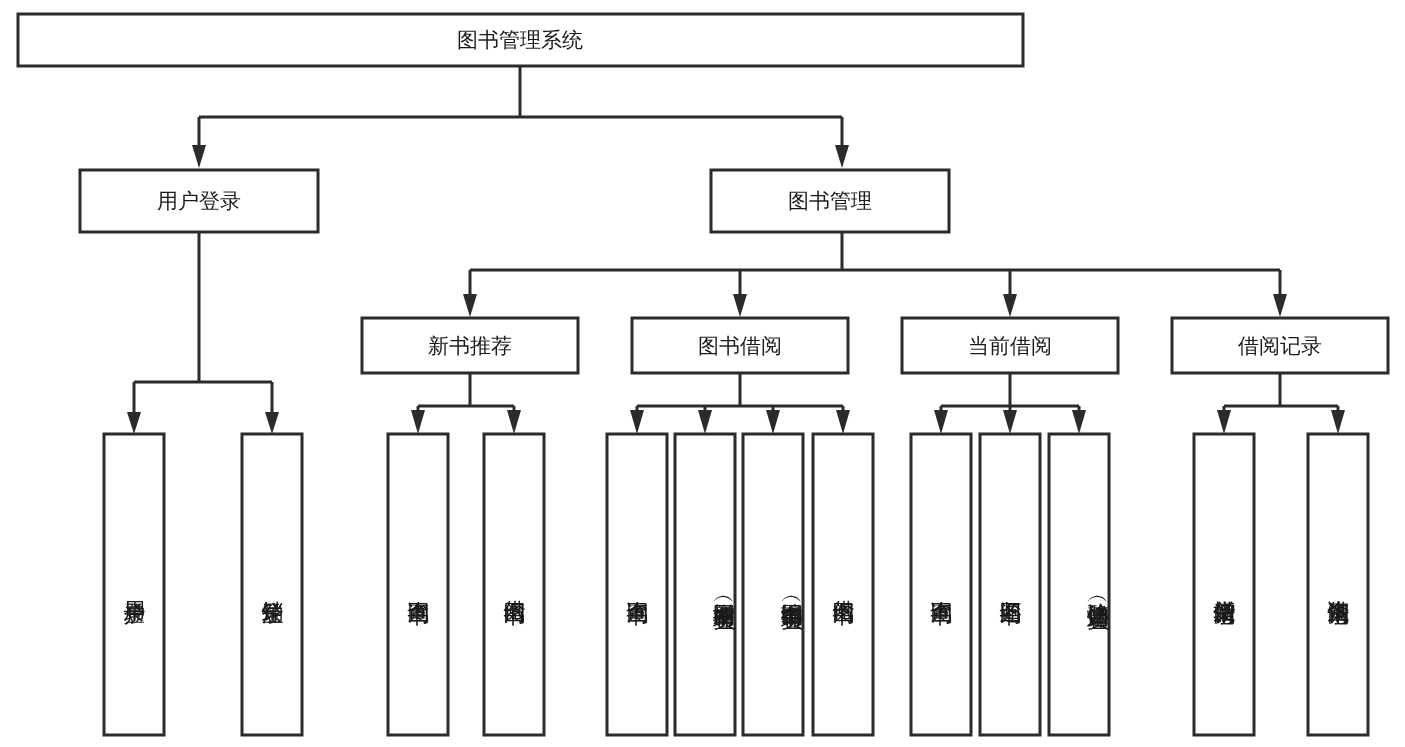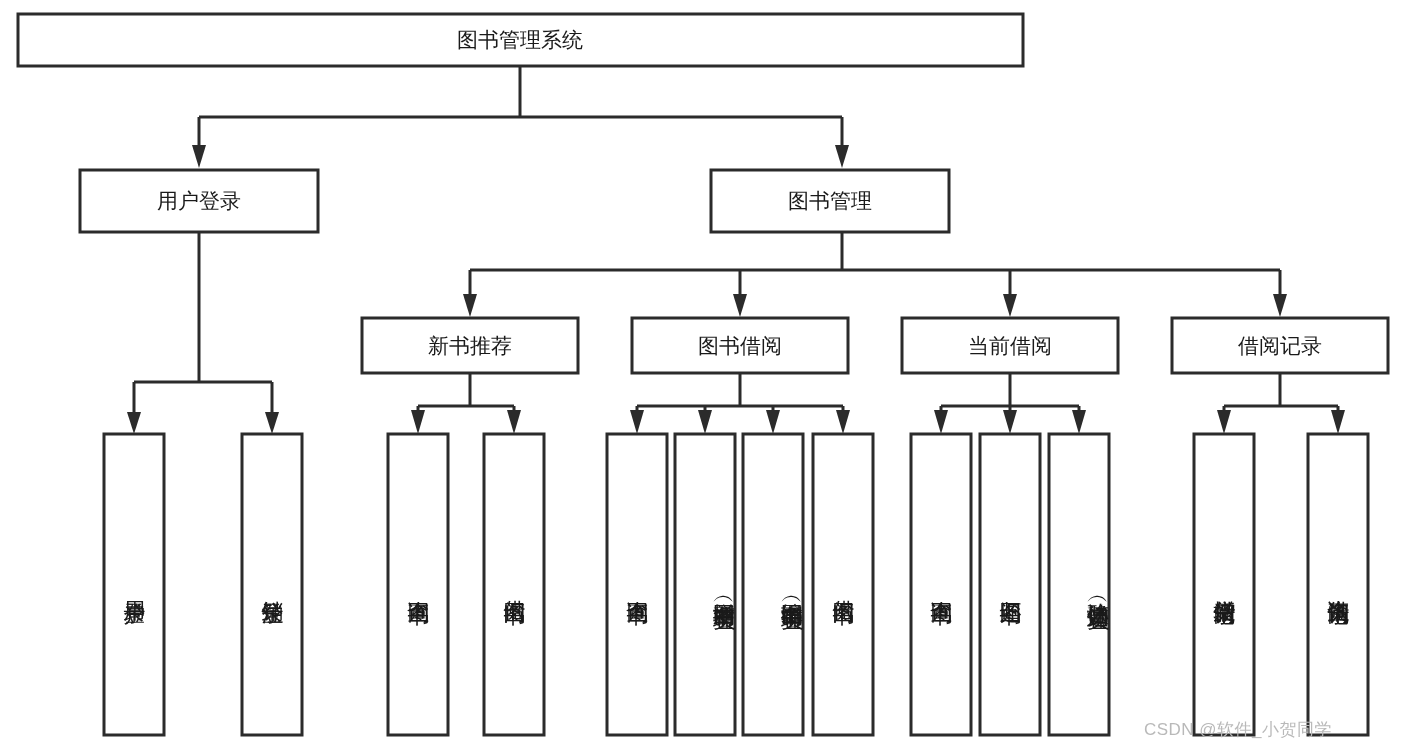--- a/index.html
+++ b/index.html
@@ -223,14 +223,13 @@
   <div class="node-label-v" style="left:743px; top:444px; width:60px; height:291px;">编辑图书（管理员）</div>
   <div class="node-label-v centered" style="left:813px; top:434px; width:60px; height:301px;">借阅图书</div>
 
   <div class="node-label-v centered" style="left:911px; top:434px; width:60px; height:301px;">查询图书</div>
   <div class="node-label-v centered" style="left:980px; top:434px; width:60px; height:301px;">归还图书</div>
   <div class="node-label-v" style="left:1049px; top:444px; width:60px; height:291px;">确认归还（管理员）</div>
 
   <div class="node-label-v centered" style="left:1194px; top:434px; width:60px; height:301px;">新增借阅记录</div>
   <div class="node-label-v centered" style="left:1308px; top:434px; width:60px; height:301px;">查询借阅记录</div>
 
-  <div class="watermark">CSDN @软件_小贺同学</div>
 </div>
 
 </body></html>

